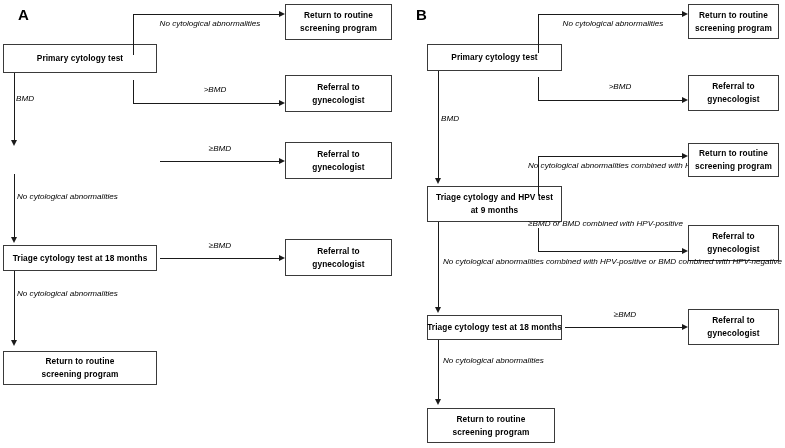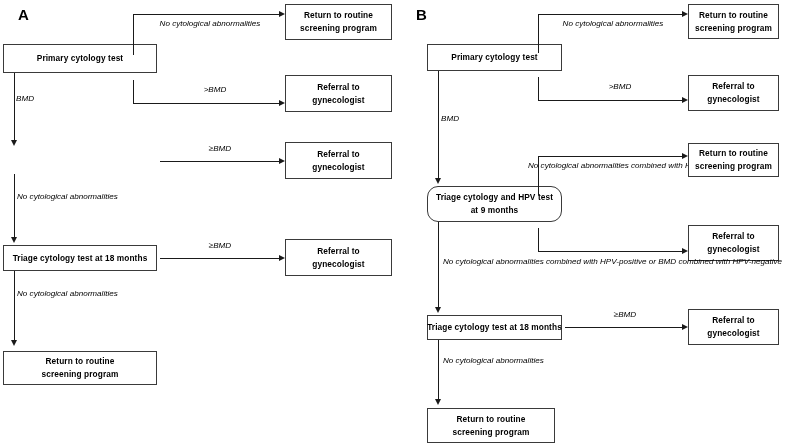--- a/index.html
+++ b/index.html
@@ -189,41 +189,45 @@
     <span>Referral to</span>
     <span>gynecologist</span>
   </div>
 
   <div class="line-v" style="left:438px; top:71px; height:108px;"></div>
   <div class="arrow-d" style="left:434.7px; top:178px;"></div>
   <div class="edge-label" style="left:441px; top:113px;">
     <span>BMD</span>
   </div>
 
-  <div class="node" style="left:427px; top:186px; width:135px; height:36px;border-radius:11px;">
+  <div class="node" style="left:427px; top:186px; width:135px; height:36px;">
     <span>Triage cytology and HPV test</span>
     <span>at 9 months</span>
   </div>
 
   <div class="line-v" style="left:538px; top:156px; height:39px;"></div>
   <div class="line-h" style="left:538px; top:156px; width:145px;"></div>
   <div class="arrow-r" style="left:682px; top:152.6px;"></div>
   <div class="edge-label rt" style="left:528px; top:160px; width:155px;">
     <span>No cytological abnormalities</span>
     <span>combined with HPV-negative</span>
   </div>
 
   <div class="node" style="left:688px; top:143px; width:91px; height:34px;">
     <span>Return to routine</span>
     <span>screening program</span>
   </div>
 
   <div class="line-v" style="left:538px; top:228px; height:24px;"></div>
   <div class="line-h" style="left:538px; top:250.6px; width:145px;"></div>
   <div class="arrow-r" style="left:682px; top:247.6px;"></div>
+  <div class="edge-label ctr" style="left:528px; top:218px; width:155px;">
+    <span>≥BMD or</span>
+    <span>BMD combined with HPV-positive</span>
+  </div>
 
   <div class="node" style="left:688px; top:225px; width:91px; height:36px;">
     <span>Referral to</span>
     <span>gynecologist</span>
   </div>
 
   <div class="line-v" style="left:438px; top:222px; height:86px;"></div>
   <div class="arrow-d" style="left:434.7px; top:307px;"></div>
   <div class="edge-label" style="left:443px; top:240px;margin-top:16px;">
     <span>No cytological abnormalities</span>

